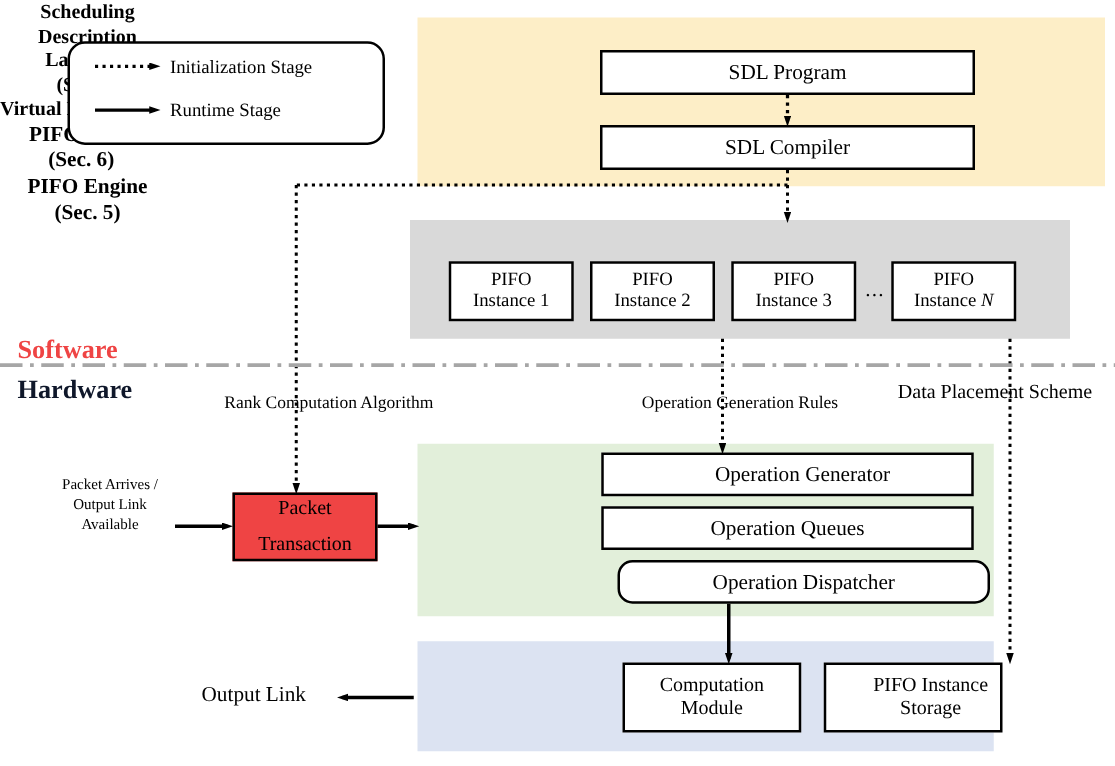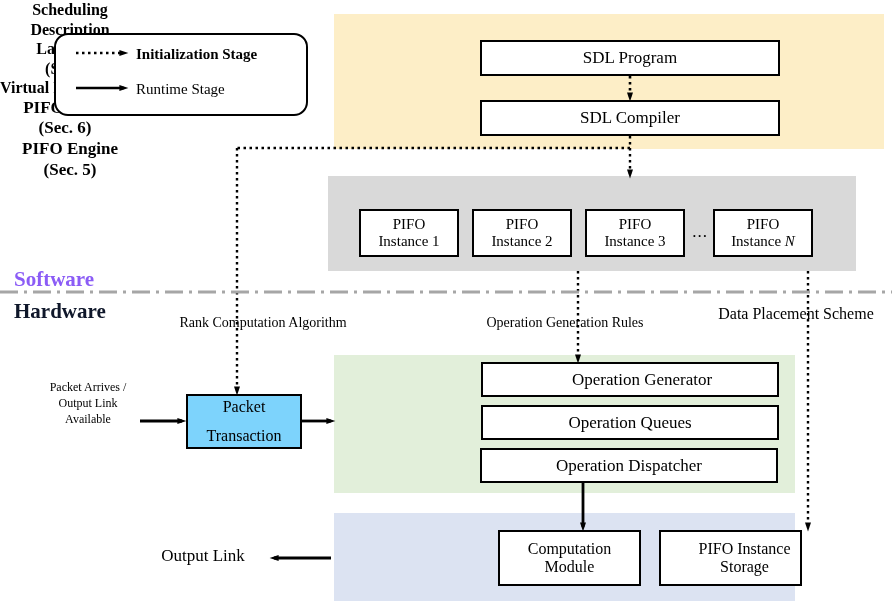--- a/index.html
+++ b/index.html
@@ -11,21 +11,21 @@
   .band{position:absolute;box-sizing:border-box;}
   .band-sdl{background:#fdeec7;}
   .band-vpifo{background:#d9d9d9;}
   .band-visor{background:#e2efda;}
   .band-engine{background:#dce3f2;}
 
   
   .box{position:absolute;box-sizing:border-box;border:2px solid #000;background:#fff;
        display:flex;align-items:center;justify-content:center;text-align:center;
        line-height:1.12;}
-  .box.gray{background:#7dd3fc;gap:11px;}
+  .box.gray{background:#ef4444;gap:11px;}
 
   
   .lbl{position:absolute;box-sizing:border-box;text-align:center;line-height:1.2;}
   .bold{font-weight:bold;}
   .sec-title{font-weight:bold;text-align:center;line-height:1.22;}
   .ital{font-style:italic;}
 
   
   .legend{position:absolute;border:2px solid #000;border-radius:14px;background:#fff;}
 
@@ -39,21 +39,21 @@
 
   <div class="band band-sdl" style="left:334px;top:14px;width:550px;height:135px;"></div>
 
   <div class="band band-vpifo" style="left:328px;top:176px;width:528px;height:95px;"></div>
 
   <div class="band band-visor" style="left:334px;top:355px;width:461px;height:138px;"></div>
 
   <div class="band band-engine" style="left:334px;top:513px;width:461px;height:88px;"></div>
 
   <div class="legend" style="left:54px;top:33px;width:250px;height:79px;"></div>
-  <div class="lbl" style="left:136px;top:45px;width:166px;font-size:15px;text-align:left;font-weight:bold;">Initialization Stage</div>
+  <div class="lbl" style="left:136px;top:45px;width:166px;font-size:15px;text-align:left;">Initialization Stage</div>
   <div class="lbl" style="left:136px;top:80px;width:166px;font-size:15px;text-align:left;">Runtime Stage</div>
 
   <div class="sec-title" style="left:345px;top:33px;width:140px;font-size:16px;">
     <div>Scheduling</div>
     <div>Description</div>
     <div>Language</div>
     <div>(Sec. 4)</div>
   </div>
 
   <div class="box" style="left:480px;top:40px;width:300px;height:36px;font-size:17px;">
@@ -76,25 +76,25 @@
   <div class="box" style="left:585px;top:209px;width:100px;height:48px;font-size:15px;flex-direction:column;">
     <span>PIFO</span>
     <span>Instance 3</span>
   </div>
   <div class="lbl" style="left:686px;top:222px;width:28px;font-size:17px;letter-spacing:1px;">...</div>
   <div class="box" style="left:713px;top:209px;width:100px;height:48px;font-size:15px;flex-direction:column;">
     <span>PIFO</span>
     <span><span>Instance </span><span class="ital">N</span></span>
   </div>
 
-  <div class="lbl bold" style="left:14px;top:267px;width:150px;font-size:21px;text-align:left;color:#8b5cf6;">Software</div>
+  <div class="lbl bold" style="left:14px;top:267px;width:150px;font-size:21px;text-align:left;color:#ef4444;">Software</div>
   <div class="lbl bold" style="left:14px;top:299px;width:150px;font-size:21px;text-align:left;color:#0f172a;">Hardware</div>
 
   <div class="lbl" style="left:148px;top:315px;width:230px;font-size:14px;">Rank  Computation Algorithm</div>
-  <div class="lbl" style="left:449px;top:315px;width:232px;font-size:14px;text-align:center;">Operation Generation Rules</div>
+  <div class="lbl" style="left:476px;top:315px;width:232px;font-size:14px;text-align:center;">Operation Generation Rules</div>
   <div class="lbl" style="left:700px;top:304px;width:192px;font-size:16px;">Data  Placement Scheme</div>
 
   <div class="lbl" style="left:8px;top:379px;width:160px;font-size:12px;line-height:1.35;">
     <div>Packet Arrives /</div>
     <div>Output Link</div>
     <div>Available</div>
   </div>
 
   <div class="box gray" style="left:186px;top:394px;width:116px;height:55px;font-size:16px;flex-direction:column;">
     <span>Packet</span>
@@ -105,21 +105,21 @@
     <div>PIFO Visor</div>
     <div>(Sec. 6)</div>
   </div>
 
   <div class="box" style="left:481px;top:362px;width:298px;height:35px;font-size:17px;padding-left:24px;">
     <span>Operation Generator</span>
   </div>
   <div class="box" style="left:481px;top:405px;width:298px;height:35px;font-size:17px;font-family:Liberation Serif, serif;">
     <span>Operation Queues</span>
   </div>
-  <div class="box" style="left:480px;top:448px;width:298px;height:35px;font-size:17px;">
+  <div class="box" style="left:494px;top:448px;width:298px;height:35px;font-size:17px;border-radius:12px;">
     <span>Operation Dispatcher</span>
   </div>
 
   <div class="sec-title" style="left:345px;top:535px;width:140px;font-size:17px;">
     <div>PIFO Engine</div>
     <div>(Sec. 5)</div>
   </div>
 
   <div class="box" style="left:498px;top:530px;width:143px;height:56px;font-size:16px;flex-direction:column;">
     <span>Computation</span>

